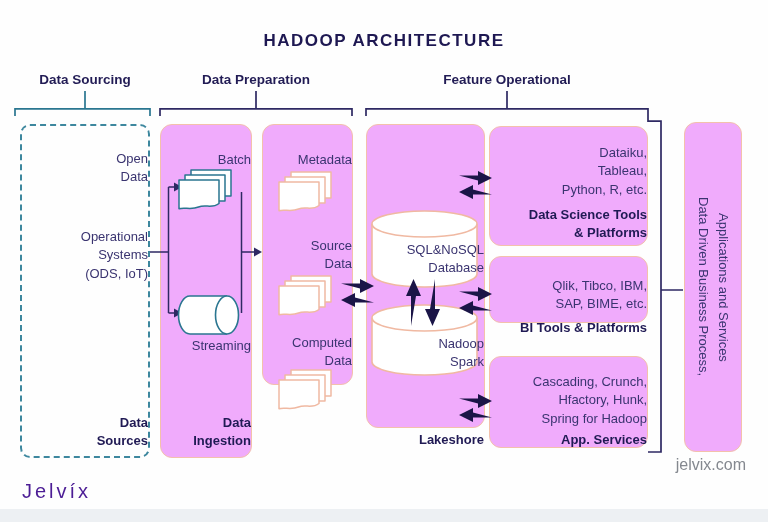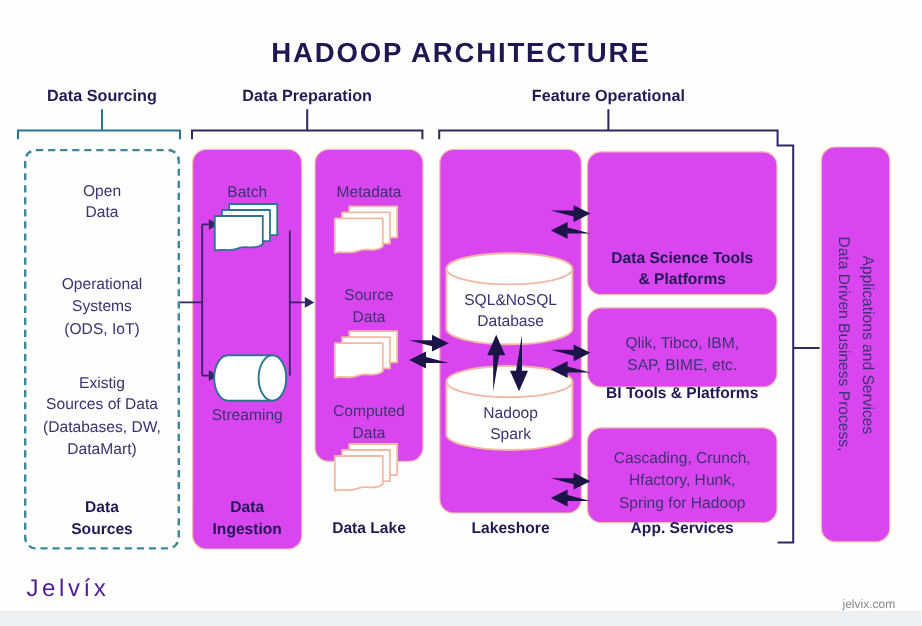--- a/index.html
+++ b/index.html
@@ -2,52 +2,52 @@
 <html><head>
 <meta charset="utf-8">
 <style>
   html,body { margin:0; padding:0; background:#fff; }
   .canvas {
     position:relative; width:768px; height:522px; overflow:hidden;
     background:#fefefe; font-family:"Liberation Sans", sans-serif;
   }
   .title {
     position:absolute; top:31px; left:0; right:0; text-align:center; z-index:3;
-    font-size:23px; font-weight:bold; letter-spacing:1.5px; color:#1e1852;
+    font-size:17px; font-weight:bold; letter-spacing:1.5px; color:#1e1852;
   }
   .sec-label {
     position:absolute; top:72px; transform:translateX(-50%); z-index:3;
     font-size:13.5px; font-weight:bold; color:#221c55; white-space:nowrap;
   }
   .pbox {
     position:absolute; border:1.5px solid #f3c1ab; border-radius:12px;
-    background:#d946ef; box-sizing:border-box;
+    background:#f0abfc; box-sizing:border-box;
   }
   .dbox {
     position:absolute; border:2px dashed #3d879e; border-radius:10px;
     background:transparent; box-sizing:border-box;
   }
   .t {
-    position:absolute; left:0; right:0; text-align:center; z-index:3;
+    position:absolute; left:0; right:0; text-align:right; z-index:3;
     font-size:13px; line-height:1.42; color:#3a3470; white-space:pre-line;
   }
   .b { font-weight:bold; color:#201a54; }
   .overlay { position:absolute; top:0; left:0; z-index:2; pointer-events:none; }
   .vbox { display:flex; align-items:center; justify-content:center; }
   .vtext {
     writing-mode:vertical-lr; white-space:pre-line; font-size:13px;
     line-height:1.55; color:#3a3470; text-align:center;
   }
   .logo {
     position:absolute; left:22px; top:480px; z-index:3; font-size:20px;
     font-weight:300; letter-spacing:3px; color:#4c1d95;
   }
   .website {
-    position:absolute; right:22px; top:499px; z-index:3;
-    font-size:10px; color:#84888f;
+    position:absolute; right:22px; top:456px; z-index:3;
+    font-size:16px; color:#84888f;
   }
   .bottom-strip {
     position:absolute; left:0; right:0; top:509px; height:13px;
     background:#edf0f3; z-index:1;
   }
 </style>
 </head>
 <body>
 
 <div class="canvas">
@@ -57,64 +57,62 @@
   <div class="sec-label" style="left:85px">Data Sourcing</div>
   <div class="sec-label" style="left:256px">Data Preparation</div>
   <div class="sec-label" style="left:507px">Feature Operational</div>
 
   <div class="dbox" style="left:20px;top:124px;width:130px;height:334px">
     <div class="t" style="top:24px">Open
 Data</div>
     <div class="t" style="top:102px">Operational
 Systems
 (ODS, IoT)</div>
-    <div class="t" style="top:184px">Existig
-Sources of Data
-(Databases, DW,
-DataMart)</div>
     <div class="t b" style="top:288px">Data
 Sources</div>
   </div>
 
   <div class="pbox" style="left:160px;top:124px;width:92px;height:334px">
     <div class="t" style="top:26px">Batch</div>
     <div class="t" style="top:212px">Streaming</div>
     <div class="t b" style="top:289px">Data
 Ingestion</div>
   </div>
 
   <div class="pbox" style="left:262px;top:124px;width:91px;height:261px">
     <div class="t" style="top:26px">Metadata</div>
     <div class="t" style="top:112px">Source
 Data</div>
     <div class="t" style="top:209px">Computed
 Data</div>
-    <div class="t b" style="top:306px">Data Lake</div>
   </div>
 
   <div class="pbox" style="left:366px;top:124px;width:119px;height:304px">
     <div class="t" style="top:116px">SQL&amp;NoSQL
 Database</div>
     <div class="t" style="top:210px">Nadoop
 Spark</div>
     <div class="t b" style="top:306px">Lakeshore</div>
   </div>
 
   <div class="pbox" style="left:489px;top:126px;width:159px;height:120px">
+    <div class="t" style="top:17px">Dataiku,
+Tableau,
+Python, R, etc.</div>
     <div class="t b" style="top:79px">Data Science Tools
 &amp; Platforms</div>
   </div>
 
   <div class="pbox" style="left:489px;top:256px;width:159px;height:67px">
     <div class="t" style="top:20px">Qlik, Tibco, IBM,
 SAP, BIME, etc.</div>
     <div class="t b" style="top:62px">BI Tools &amp; Platforms</div>
   </div>
 
-  <div class="pbox" style="left:489px;top:356px;width:159px;height:80px">
+  <div class="pbox" style="left:489px;top:356px;width:159px;height:92px">
     <div class="t" style="top:16px">Cascading, Crunch,
 Hfactory, Hunk,
 Spring for Hadoop</div>
     <div class="t b" style="top:74px">App. Services</div>
   </div>
 
   <div class="pbox vbox" style="left:684px;top:122px;width:58px;height:330px">
     <div class="vtext">Data Driven Business Process,
 Applications and Services</div>
   </div>

